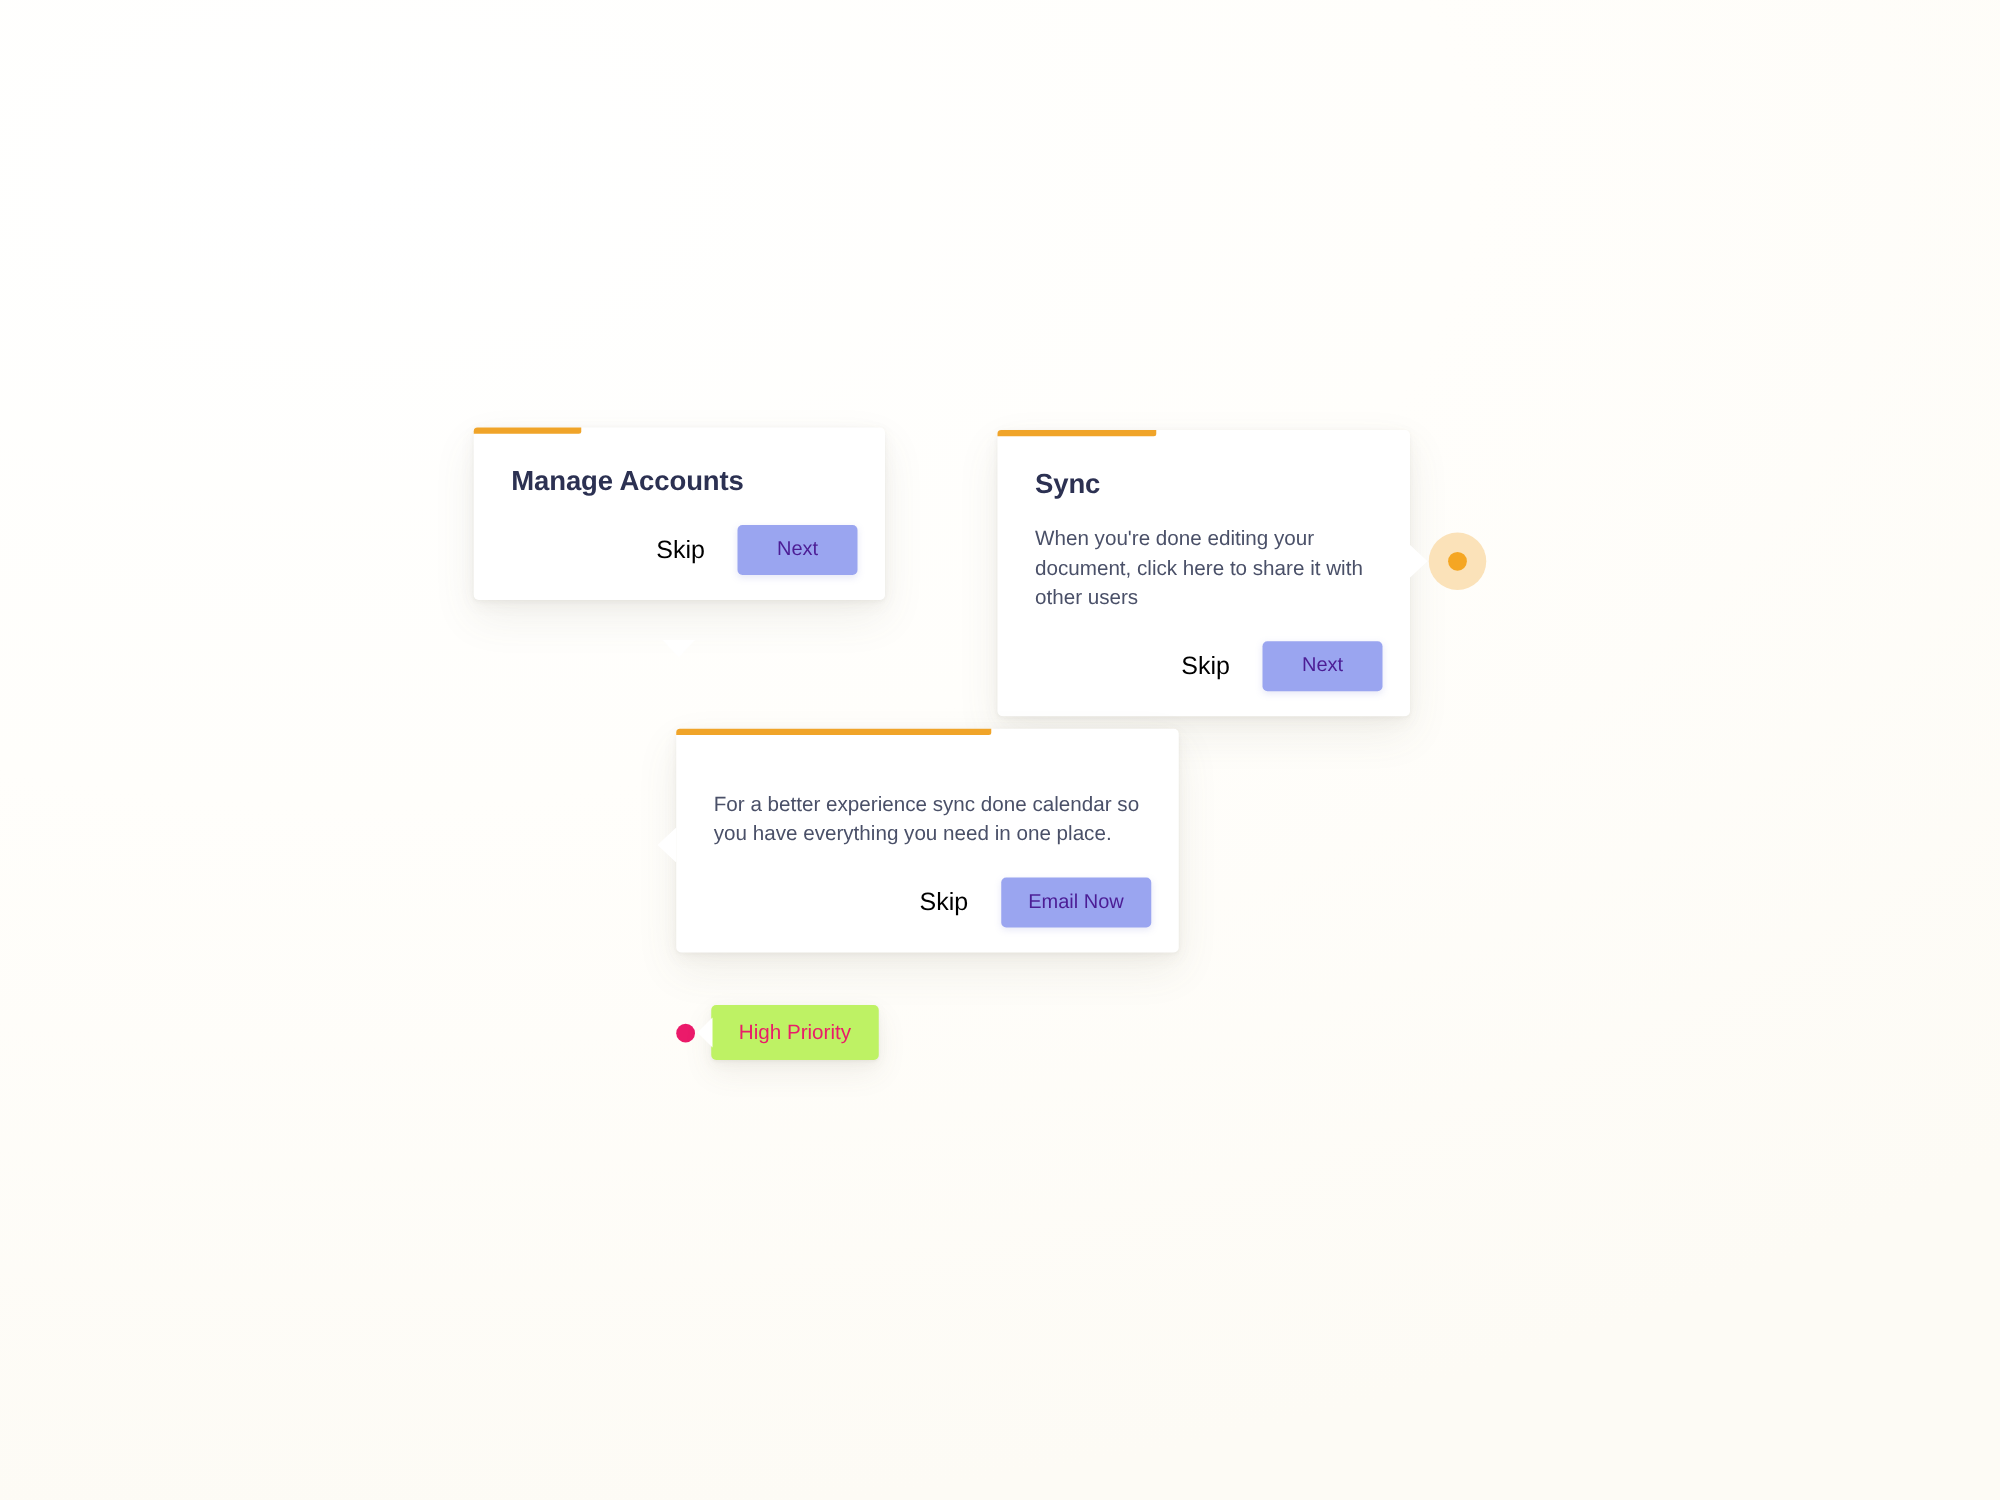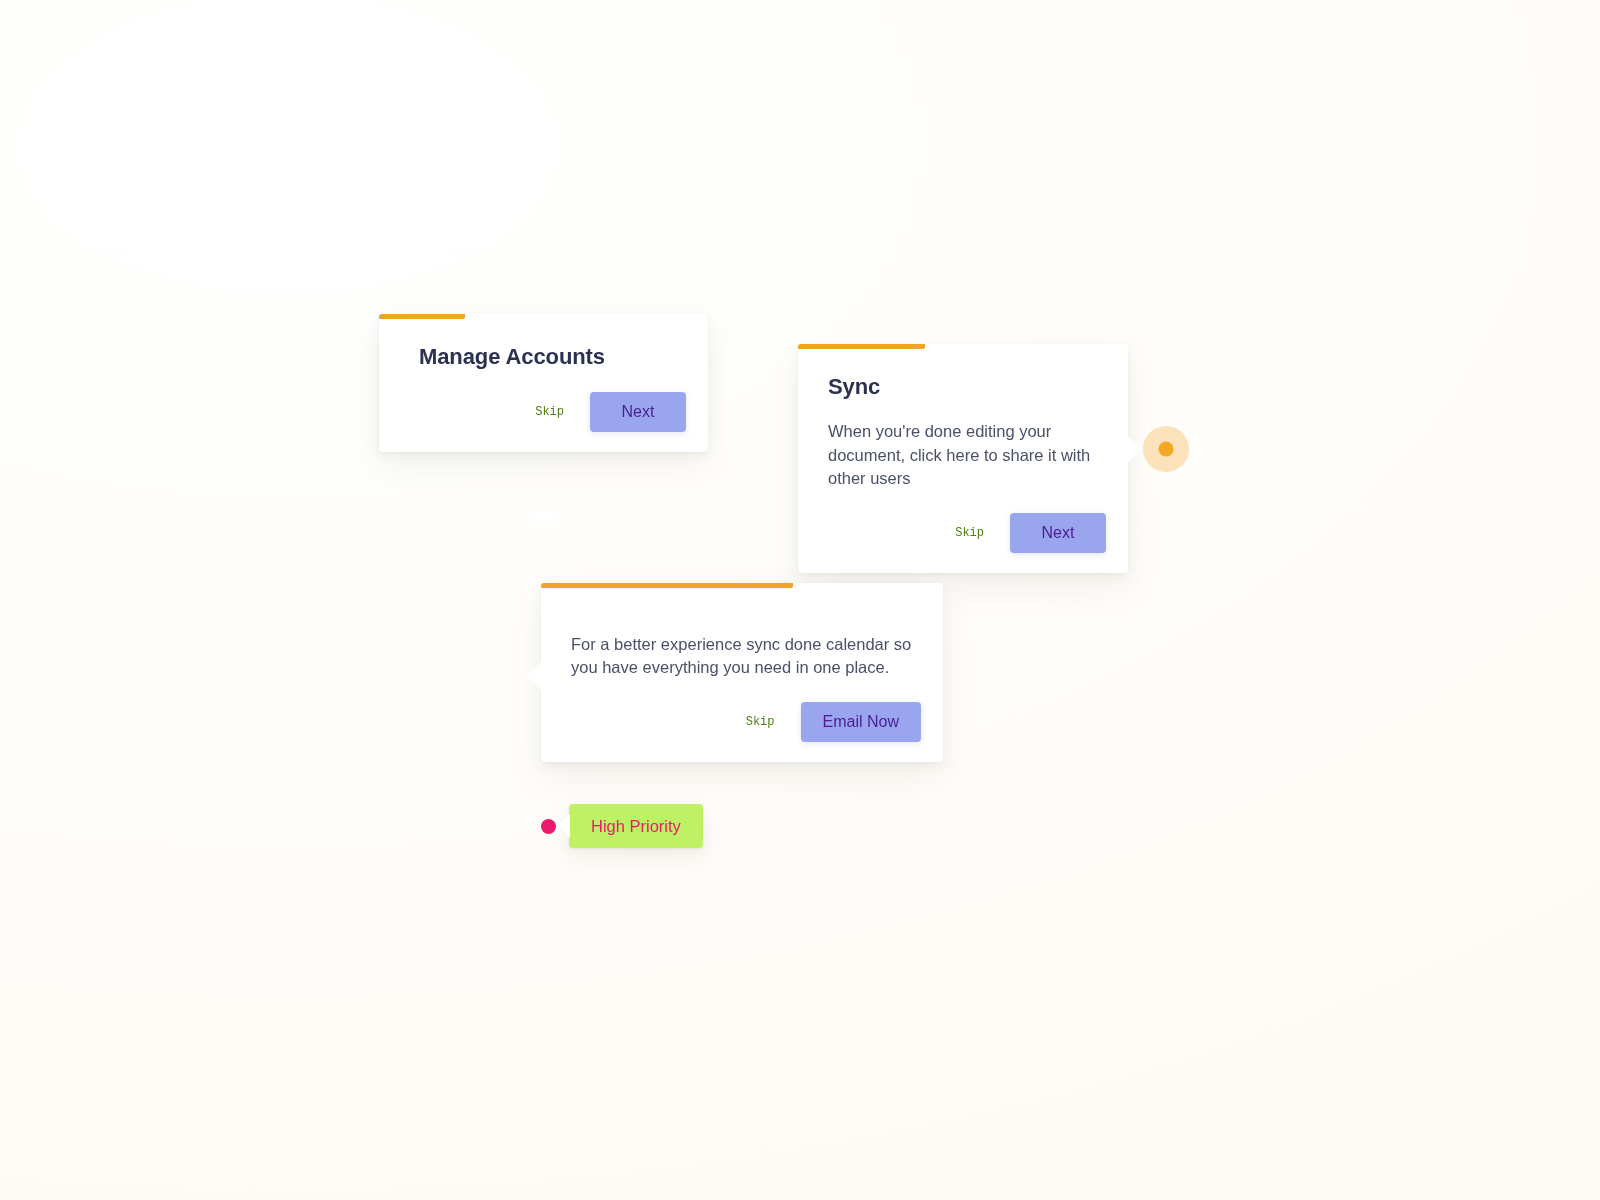--- a/index.html
+++ b/index.html
@@ -75,23 +75,23 @@
     align-items: center;
     justify-content: flex-end;
     gap: 10px;
     padding: 22px 22px 20px 30px;
   }
 
   .btn-skip {
     background: none;
     border: none;
     padding: 10px 16px;
-    color: #4d7c0f;
-    font-family: Liberation Mono, monospace;
-    font-size: 12px;
+    color: #000000;
+    font-family: Liberation Sans, sans-serif;
+    font-size: 20px;
     line-height: 1;
     cursor: pointer;
   }
 
   .btn-primary {
     background: #9aa5f0;
     border: none;
     border-radius: 4px;
     padding: 0 22px;
     height: 40px;
@@ -120,21 +120,21 @@
     border-bottom: 14px solid transparent;
     border-left: 15px solid #ffffff;
   }
   .tail-left {
     border-top: 14px solid transparent;
     border-bottom: 14px solid transparent;
     border-right: 15px solid #ffffff;
   }
 
   
-  #card-manage-accounts { left: 379px; top: 314px; width: 329px; padding-left: 10px; }
+  #card-manage-accounts { left: 379px; top: 342px; width: 329px; }
   #card-manage-accounts .tip-accent { width: 86px; }
 
   #card-email { left: 798px; top: 344px; width: 330px; }
   #card-email .tip-accent { width: 127px; }
 
   #card-sync-calendar { left: 541px; top: 583px; width: 402px; }
   #card-sync-calendar .tip-accent { width: 252px; }
 
   
   .pulse-dot {

